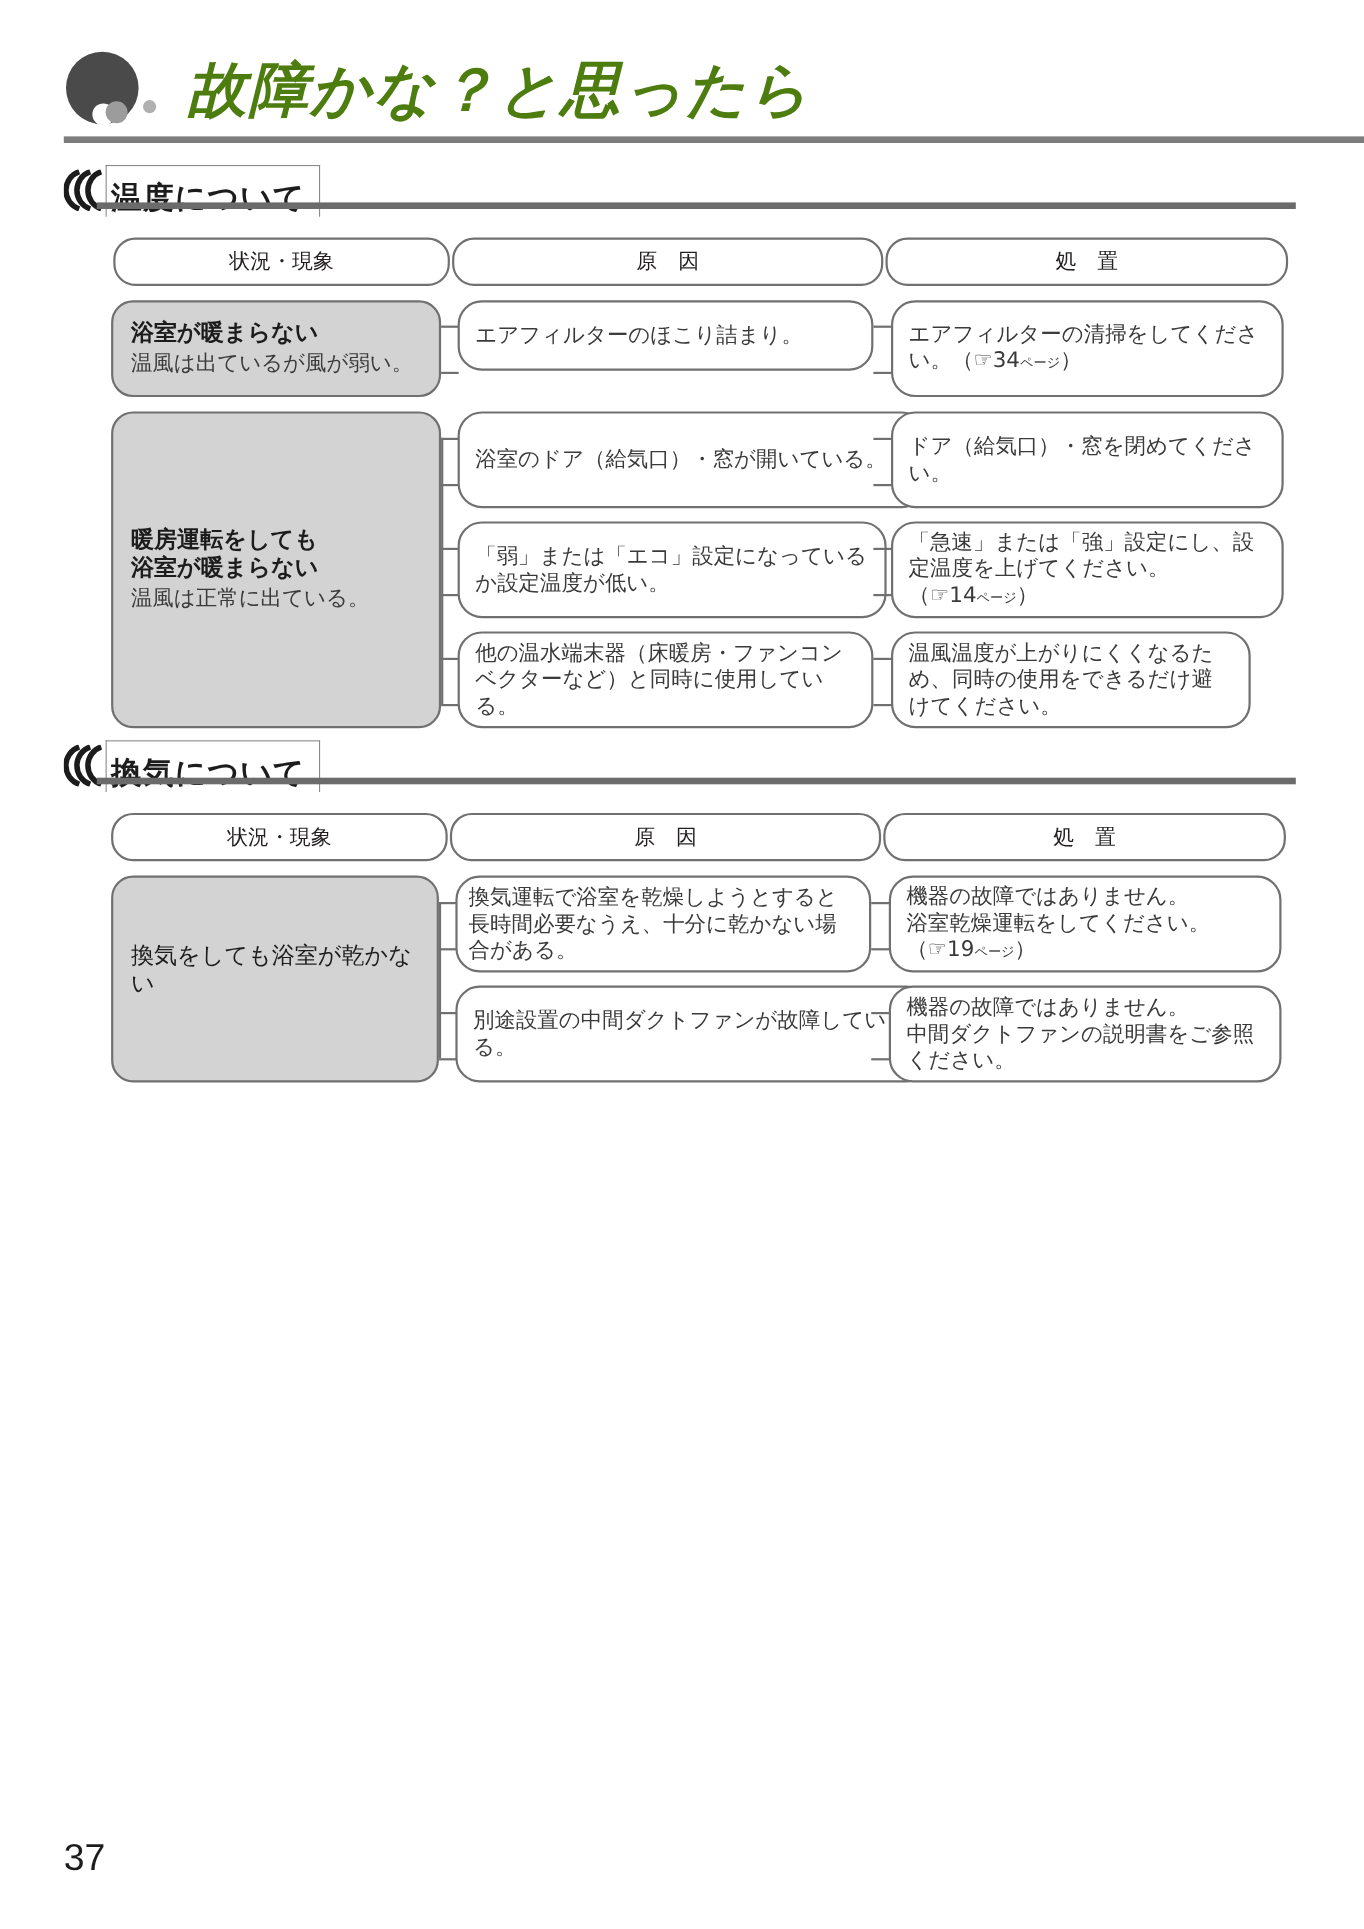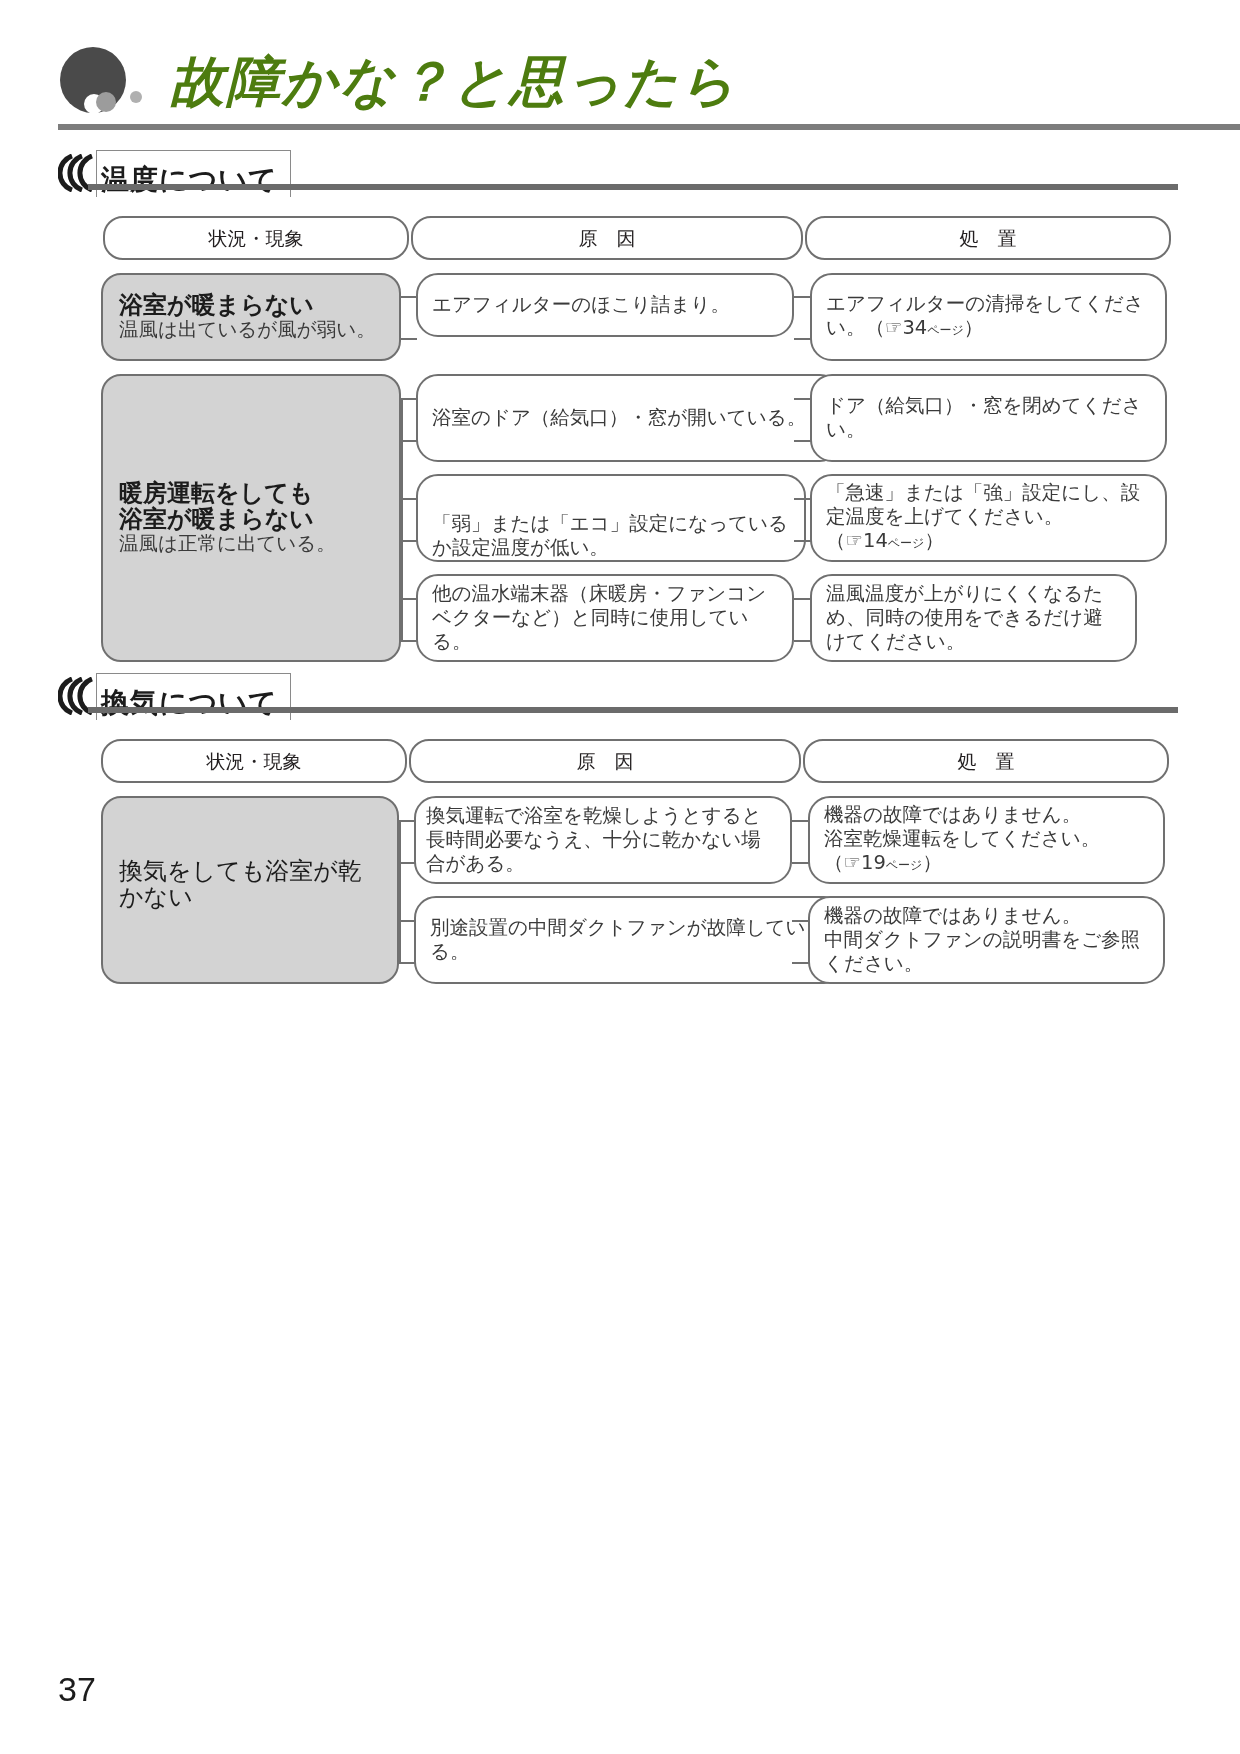--- a/index.html
+++ b/index.html
@@ -23,21 +23,21 @@
 
   
   .col-head { position:absolute; height:40px; border:2px solid #707070; border-radius:20px/20px;
               background:#fff; text-align:center; font-size:19px; line-height:40px; color:#231f20; }
 
   
   .cell { position:absolute; border:2px solid #707070; border-radius:22px; background:#fff;
           box-sizing:border-box; display:flex; align-items:center; padding:0 14px;
           font-size:19.5px; line-height:24px; color:#3a3a3a; }
   .cell.sym { background:#d3d3d3; border-radius:20px; padding:0 16px; align-items:center; }
-  .sym-main { font-size:24px; font-weight:bold; color:#1c1c1c; line-height:26px; display:block; }
+  .sym-main { font-size:21px; font-weight:bold; color:#1c1c1c; line-height:26px; display:block;font-family:Liberation Mono, monospace; }
   .sym-sub { font-size:19.5px; color:#3a3a3a; line-height:24px; display:block; }
   .ref { font-size:12px; }
   .hline { position:absolute; height:0; border-top:2px solid #707070; }
   .vline { position:absolute; width:0; border-left:2px solid #707070; }
 
   .page-number { position:absolute; left:58px; top:1670px; font-size:34px;
                  font-family:"Liberation Sans", sans-serif; color:#1c1c1c; }
 </style>
 </head>
 <body>
@@ -97,21 +97,21 @@
 <div class="hline" style="left:401px; top:398px; width:16px;"></div>
 <div class="hline" style="left:401px; top:440px; width:16px;"></div>
 <div class="hline" style="left:401px; top:498px; width:16px;"></div>
 <div class="hline" style="left:401px; top:540px; width:16px;"></div>
 <div class="hline" style="left:401px; top:598px; width:16px;"></div>
 <div class="hline" style="left:401px; top:640px; width:16px;"></div>
 
 <div class="cell" style="left:416px; top:374px; width:426px; height:88px;">
   <span>浴室のドア（給気口）・窓が開いている。</span>
 </div>
-<div class="cell" style="left:416px; top:474px; width:390px; height:88px;align-items:flex-end;">
+<div class="cell" style="left:416px; top:474px; width:390px; height:88px;">
   <span>「弱」または「エコ」設定になっているか設定温度が低い。</span>
 </div>
 <div class="cell" style="left:416px; top:574px; width:378px; height:88px;">
   <span>他の温水端末器（床暖房・ファンコンベクターなど）と同時に使用している。</span>
 </div>
 
 <div class="hline" style="left:794px; top:398px; width:17px;"></div>
 <div class="hline" style="left:794px; top:440px; width:17px;"></div>
 <div class="hline" style="left:794px; top:498px; width:17px;"></div>
 <div class="hline" style="left:794px; top:540px; width:17px;"></div>

